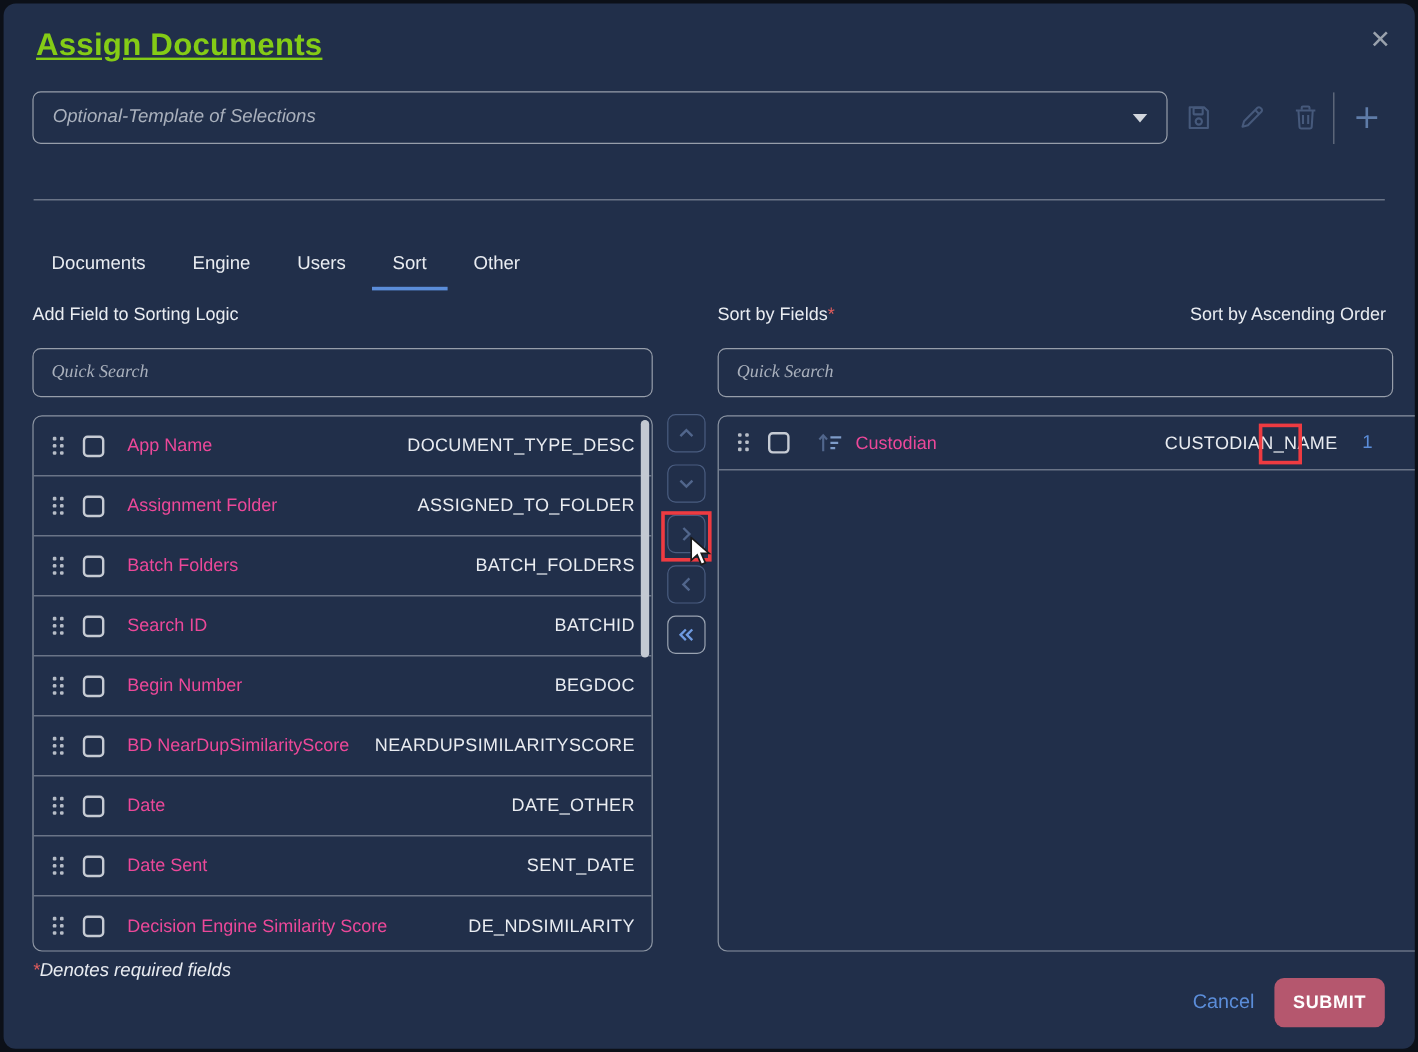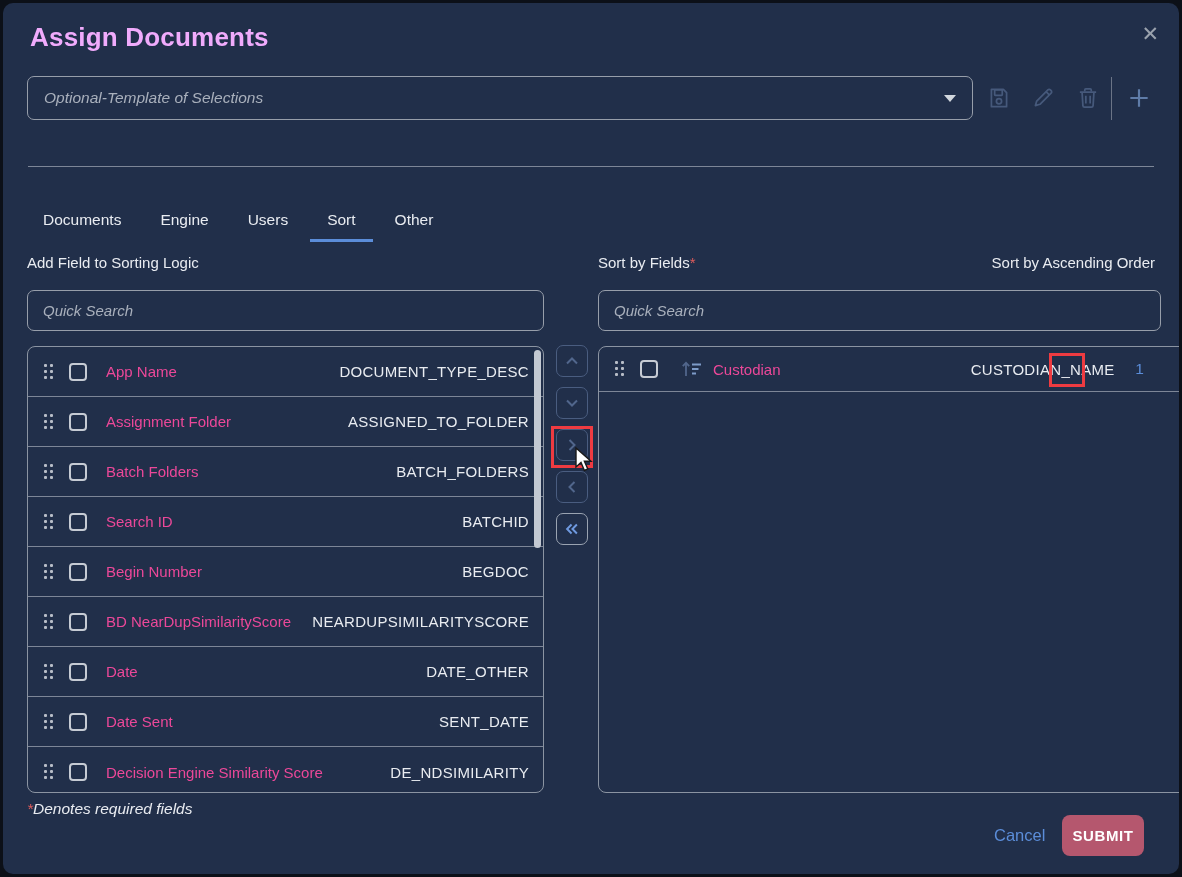--- a/index.html
+++ b/index.html
@@ -5,21 +5,21 @@
   * { margin:0; padding:0; box-sizing:border-box; }
   html,body { width:1182px; height:877px; background:#0c1018; font-family:"Liberation Sans", sans-serif; }
   .modal {
     position:absolute; left:3px; top:3px; right:3px; bottom:3px;
     background:#212f4a; border-radius:10px; overflow:hidden;
     color:#e9ecf1;
   }
   .abs { position:absolute; }
 
   
-  .title { left:27px; top:19px; font-size:26px; font-weight:700; letter-spacing:0.2px; color:#f0abfc; }
+  .title { left:27px; top:19px; font-size:26px; font-weight:700; letter-spacing:0.2px; color:#84cc16;text-decoration:underline; }
   .close-x { right:16px; top:16px; font-size:21px; color:#9aa2ad; cursor:pointer; padding:4px; line-height:1; }
 
   
   .template-select {
     left:24px; top:73px; width:946px; height:44px;
     border:1px solid #979eaa; border-radius:7px;
     display:flex; align-items:center; padding:0 16px; cursor:pointer;gap:28px;
   }
   .template-placeholder { font-style:italic; color:#a9b0bc; font-size:15.5px; flex:1; }
   .select-caret { width:0; height:0; border-left:6px solid transparent; border-right:6px solid transparent; border-top:7px solid #d2d7de; }
@@ -38,21 +38,21 @@
   .tab { padding:6px 17px 10px 17px; font-size:15.5px; color:#e9ecf1; cursor:pointer; border-bottom:3px solid transparent; }
   .tab.active { border-bottom-color:#5b8dd9; }
 
   
   .sec-head { font-size:15px; color:#e9ecf1; }
   .req-star { color:#e05c5c; }
 
   
   .qsearch {
     height:41px; border:1px solid #979eaa; border-radius:7px; background:transparent;
-    color:#e9ecf1; font-size:15px; padding:0 15px; font-family:Liberation Sans, sans-serif;
+    color:#e9ecf1; font-size:15px; padding:0 15px; font-family:Liberation Serif, serif;
   }
   .qsearch::placeholder { font-style:italic; color:#a9b0bc; opacity:1; }
 
   
   .list-box { border:1px solid #8b94a2; border-radius:8px; overflow:hidden; }
   .left-list { left:24px; top:343px; width:517px; height:447px; }
   .right-list { left:595px; top:343px; width:635px; height:447px; }
   .lrow {
     height:50px; display:flex; align-items:center; padding:0 14px 0 10px;
     border-bottom:1px solid #7d8697; cursor:pointer;
@@ -91,21 +91,21 @@
   
   .anno { border:3px solid #ee3b41; background:transparent; pointer-events:none; }
   .anno-arrow-btn { left:548px; top:423px; width:42px; height:42px; }
   .anno-order { left:1046px; top:350px; width:36px; height:34px; }
   .cursor { left:571px; top:444px; pointer-events:none; }
 
   
   .footnote { left:24px; top:797px; font-size:15.5px; font-style:italic; color:#e9ecf1; }
   .cancel-link { left:991px; top:823px; font-size:16.5px; color:#5b8dd9; cursor:pointer; }
   .submit-btn {
-    left:1059px; top:812px; width:82px; height:41px;
+    left:1059px; top:812px; width:92px; height:41px;
     background:#b5576e; border:none; border-radius:8px;
     color:#ffffff; font-size:15px; font-weight:700; letter-spacing:0.6px;
     cursor:pointer; font-family:"Liberation Sans", sans-serif;
   }
 </style>
 </head>
 <body>
 
 <div class="modal">
 

